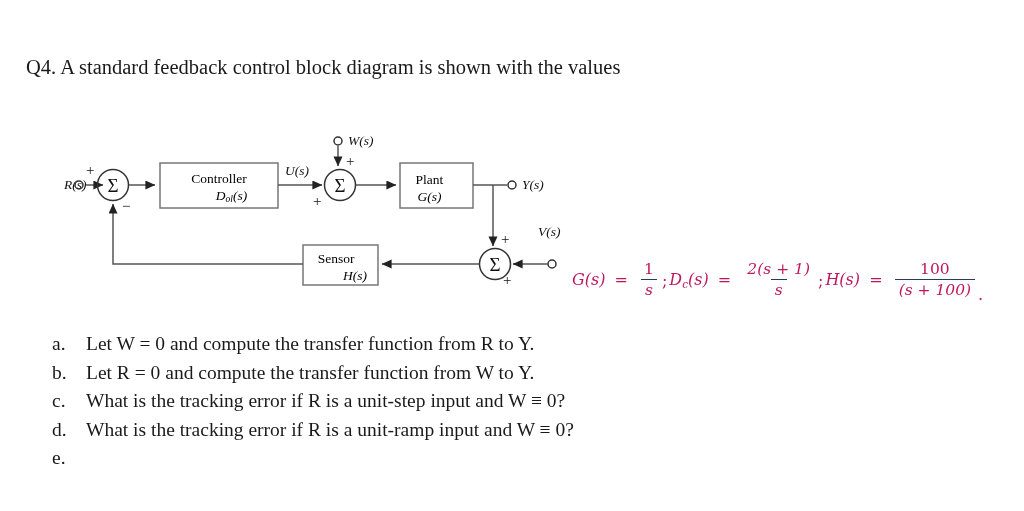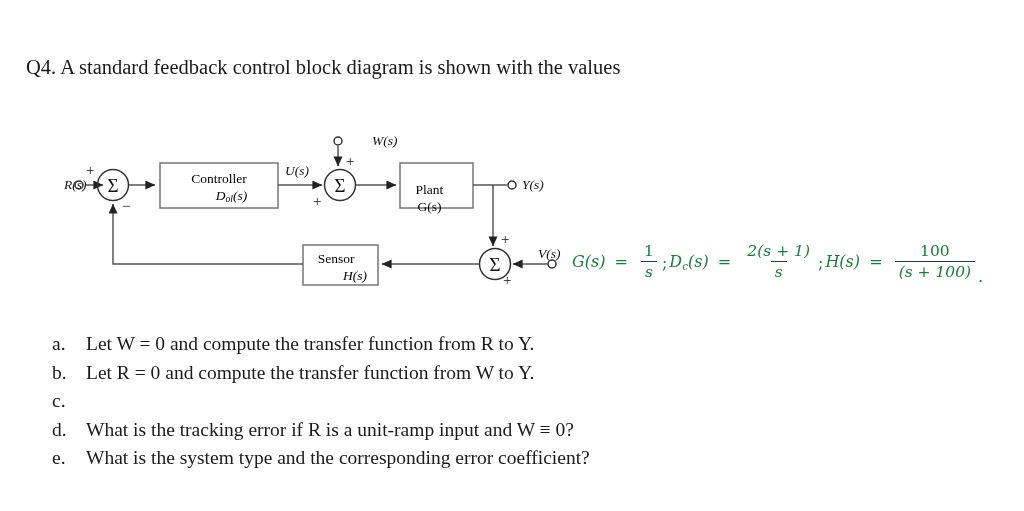--- a/index.html
+++ b/index.html
@@ -70,27 +70,27 @@
     font-family: "Liberation Serif", "DejaVu Serif", serif;
     font-size: 19px;
     color: #111111;
     text-align: center;
     line-height: 1;
   }
   
   #formulas {
     position: absolute;
     left: 572px;
-    top: 234px;
+    top: 252px;
     height: 56px;
     display: flex;
     align-items: center;
     font-family: "DejaVu Serif", "Liberation Serif", serif;
     font-size: 16px;
-    color: #15803d;
+    color: #be185d;
     white-space: nowrap;
   }
   .mvar { font-style: italic; }
   .msub {
     font-size: 10.5px;
     font-style: italic;
     position: relative;
     top: 3px;
   }
   .frac {
@@ -186,23 +186,23 @@
         <polyline points="303,146 113,146 113,86" marker-end="url(#arr)"></polyline>
       </g>
     </svg>
 
     <div class="dgm-label italic" style="left:28px; top:59px;margin-left:36px;">R(s)</div>
     <svg width="10" height="10" style="position:absolute; left:74px; top:62px;">
       <circle cx="5" cy="5" r="4" stroke="#333333" stroke-width="1.5" fill="none"></circle>
     </svg>
 
     <div class="dgm-label italic" style="left:285px; top:45px;">U(s)</div>
-    <div class="dgm-label italic" style="left:348px; top:15px;margin-left:24px;">W(s)</div>
+    <div class="dgm-label italic" style="left:348px; top:15px;">W(s)</div>
     <div class="dgm-label italic" style="left:522px; top:59px;text-align:center;">Y(s)</div>
-    <div class="dgm-label italic" style="left:538px; top:128px;font-style:italic;">V(s)</div>
+    <div class="dgm-label italic" style="left:538px; top:106px;font-style:italic;">V(s)</div>
 
     <div class="sigma" style="left:103px; top:58px; width:20px;">Σ</div>
     <div class="sigma" style="left:330px; top:58px; width:20px;">Σ</div>
     <div class="sigma" style="left:485px; top:137px; width:20px;">Σ</div>
 
     <div class="sign" style="left:86px; top:45px;">+</div>
     <div class="sign" style="left:122px; top:81px;">−</div>
 
     <div class="sign" style="left:346px; top:36px;">+</div>
     <div class="sign" style="left:313px; top:76px;">+</div>
@@ -210,23 +210,23 @@
     <div class="sign" style="left:501px; top:114px;">+</div>
     <div class="sign" style="left:503px; top:155px;">+</div>
 
     <div class="blk-text" style="left:160px; top:52px; width:118px;">
       <div>Controller</div>
       <div style="font-style:italic;padding-left:25px;">
         <span>D</span><span class="sub">ol</span><span>(s)</span>
       </div>
     </div>
 
-    <div class="blk-text" style="left:400px; top:63px; width:59px;">
+    <div class="blk-text" style="left:400px; top:53px; width:59px;">
       <div>Plant</div>
-      <div style="">G(s)</div>
+      <div style="font-style:italic;">G(s)</div>
     </div>
 
     <div class="blk-text" style="left:303px; top:132px; width:66px;">
       <div>Sensor</div>
       <div style="font-style:italic;margin-left:38px;">H(s)</div>
     </div>
   </div>
 
   <div id="formulas">
 
@@ -265,24 +265,24 @@
     <div class="q-item">
       <span class="q-marker">a.</span>
       <span class="q-text">Let W = 0 and compute the transfer function from R to Y.</span>
     </div>
     <div class="q-item">
       <span class="q-marker">b.</span>
       <span class="q-text">Let R = 0 and compute the transfer function from W to Y.</span>
     </div>
     <div class="q-item">
       <span class="q-marker">c.</span>
+      <span class="q-text">What is the tracking error if R is a unit-step input and W ≡ 0?</span>
     </div>
     <div class="q-item">
       <span class="q-marker">d.</span>
       <span class="q-text">What is the tracking error if R is a unit-ramp input and W ≡ 0?</span>
     </div>
     <div class="q-item">
       <span class="q-marker">e.</span>
-      <span class="q-text">What is the system type and the corresponding error coefficient?</span>
     </div>
   </div>
 
 </div>
 
 </body></html>

